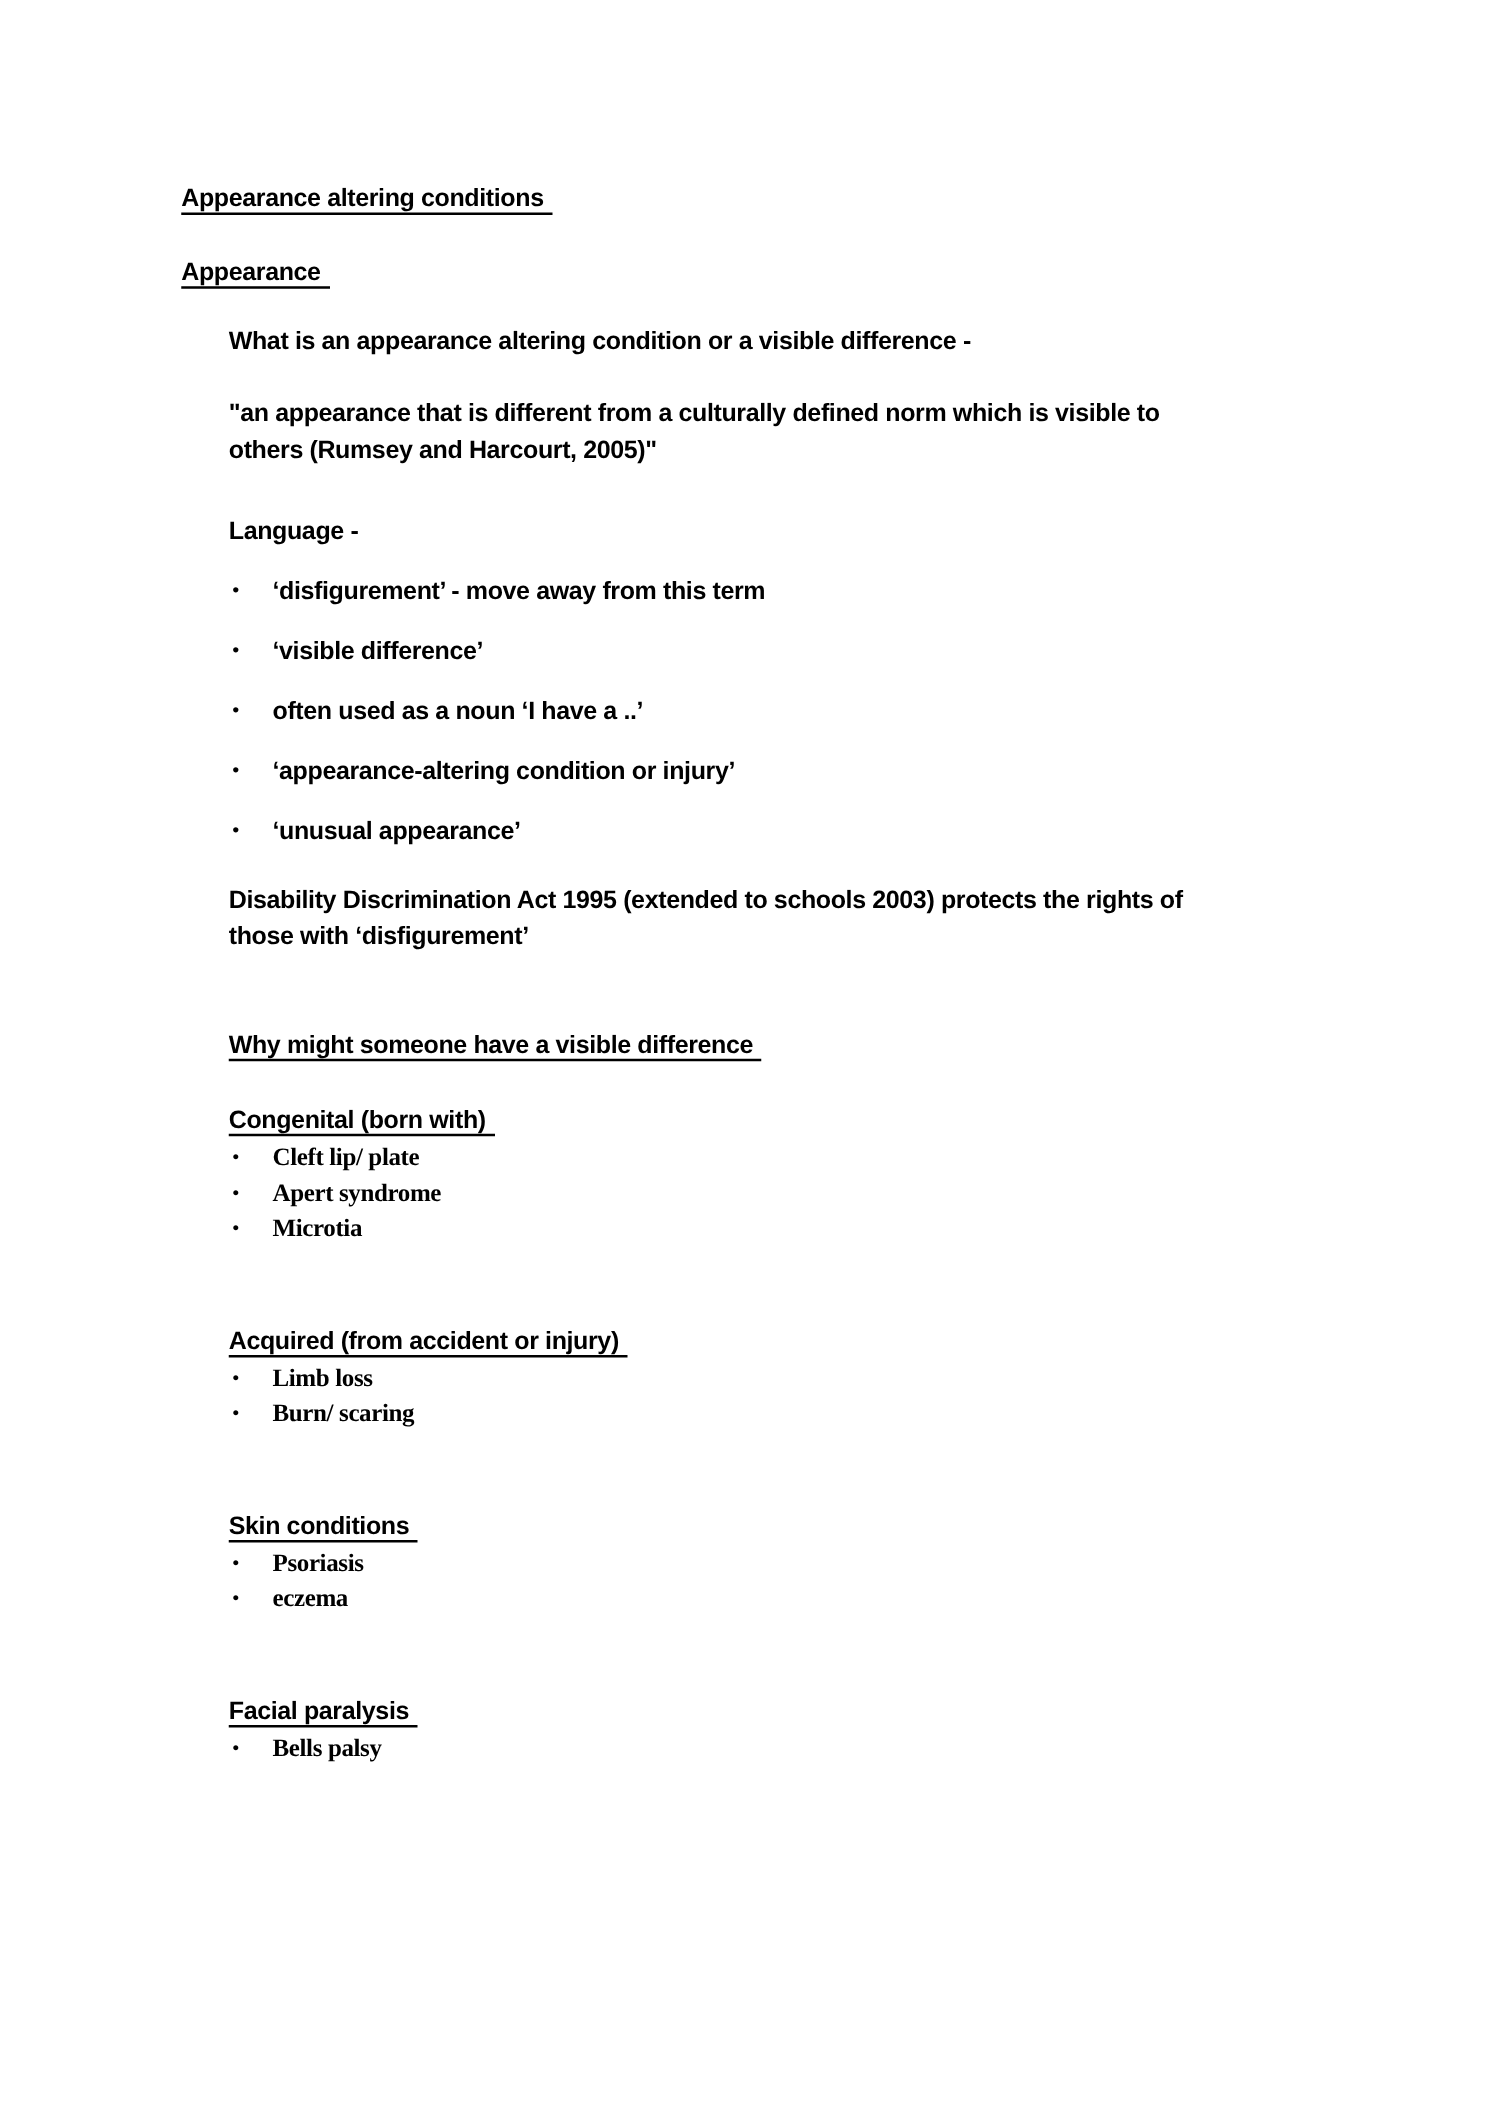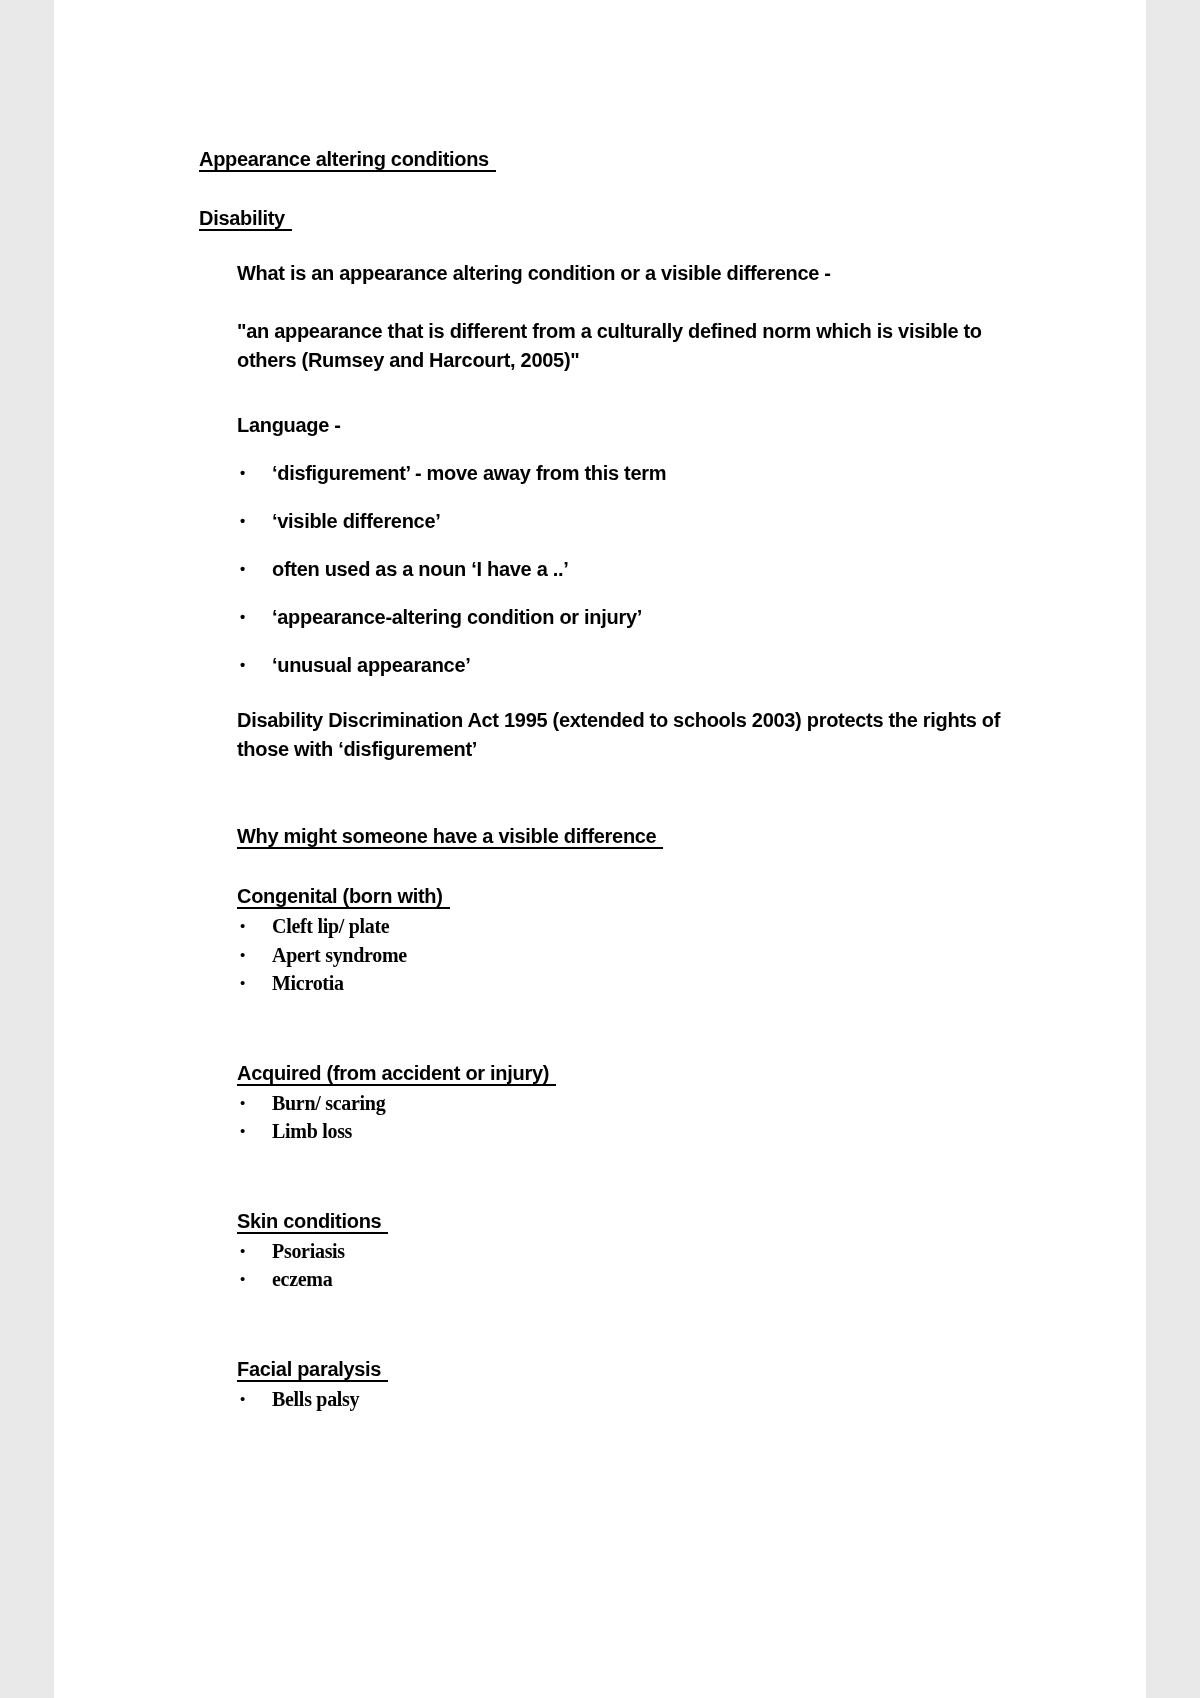--- a/index.html
+++ b/index.html
@@ -2,21 +2,21 @@
 <html><head>
 <meta charset="utf-8">
 <style>
   html, body {
     margin: 0;
     padding: 0;
     background: #e9e9e9;
   }
   .page {
     position: relative;
-    width: 1092px;
+    width: 1200px;
     height: 1698px;
     background: #ffffff;
     margin: 0 auto;
     overflow: hidden;
     box-sizing: border-box;
     padding: 145px 100px 0 145px;
     font-family: "Liberation Sans", "DejaVu Sans", sans-serif;
     font-weight: 700;
     font-size: 20px;
     line-height: 28px;
@@ -74,21 +74,21 @@
   .group          { margin-top: 61px; }
   .group-first    { margin-top: 32px; }
 </style>
 </head>
 <body>
 
 <div class="page">
 
   <h1><span class="u">Appearance altering conditions</span></h1>
 
-  <h2 class="bg-heading"><span class="u">Disability</span></h2>
+  <h2 class="bg-heading"><span class="u">Appearance</span></h2>
 
   <p class="ind definition-q">What is an appearance altering condition or a visible difference -</p>
 
   <p class="ind quote">
     <span class="line">"an appearance that is different from a culturally defined norm which is visible to</span>
     <span class="line">others (Rumsey and Harcourt, 2005)"</span>
   </p>
 
   <p class="ind language">Language -</p>
 
@@ -112,22 +112,22 @@
     <ul class="tight">
       <li><span class="bullet"></span><span>Cleft lip/ plate</span></li>
       <li><span class="bullet"></span><span>Apert syndrome</span></li>
       <li><span class="bullet"></span><span>Microtia</span></li>
     </ul>
   </div>
 
   <div class="group">
     <p class="ind"><span class="u">Acquired (from accident or injury)</span></p>
     <ul class="tight">
+      <li><span class="bullet"></span><span>Limb loss</span></li>
       <li><span class="bullet"></span><span>Burn/ scaring</span></li>
-      <li><span class="bullet"></span><span>Limb loss</span></li>
     </ul>
   </div>
 
   <div class="group">
     <p class="ind"><span class="u">Skin conditions</span></p>
     <ul class="tight">
       <li><span class="bullet"></span><span>Psoriasis</span></li>
       <li><span class="bullet"></span><span>eczema</span></li>
     </ul>
   </div>

